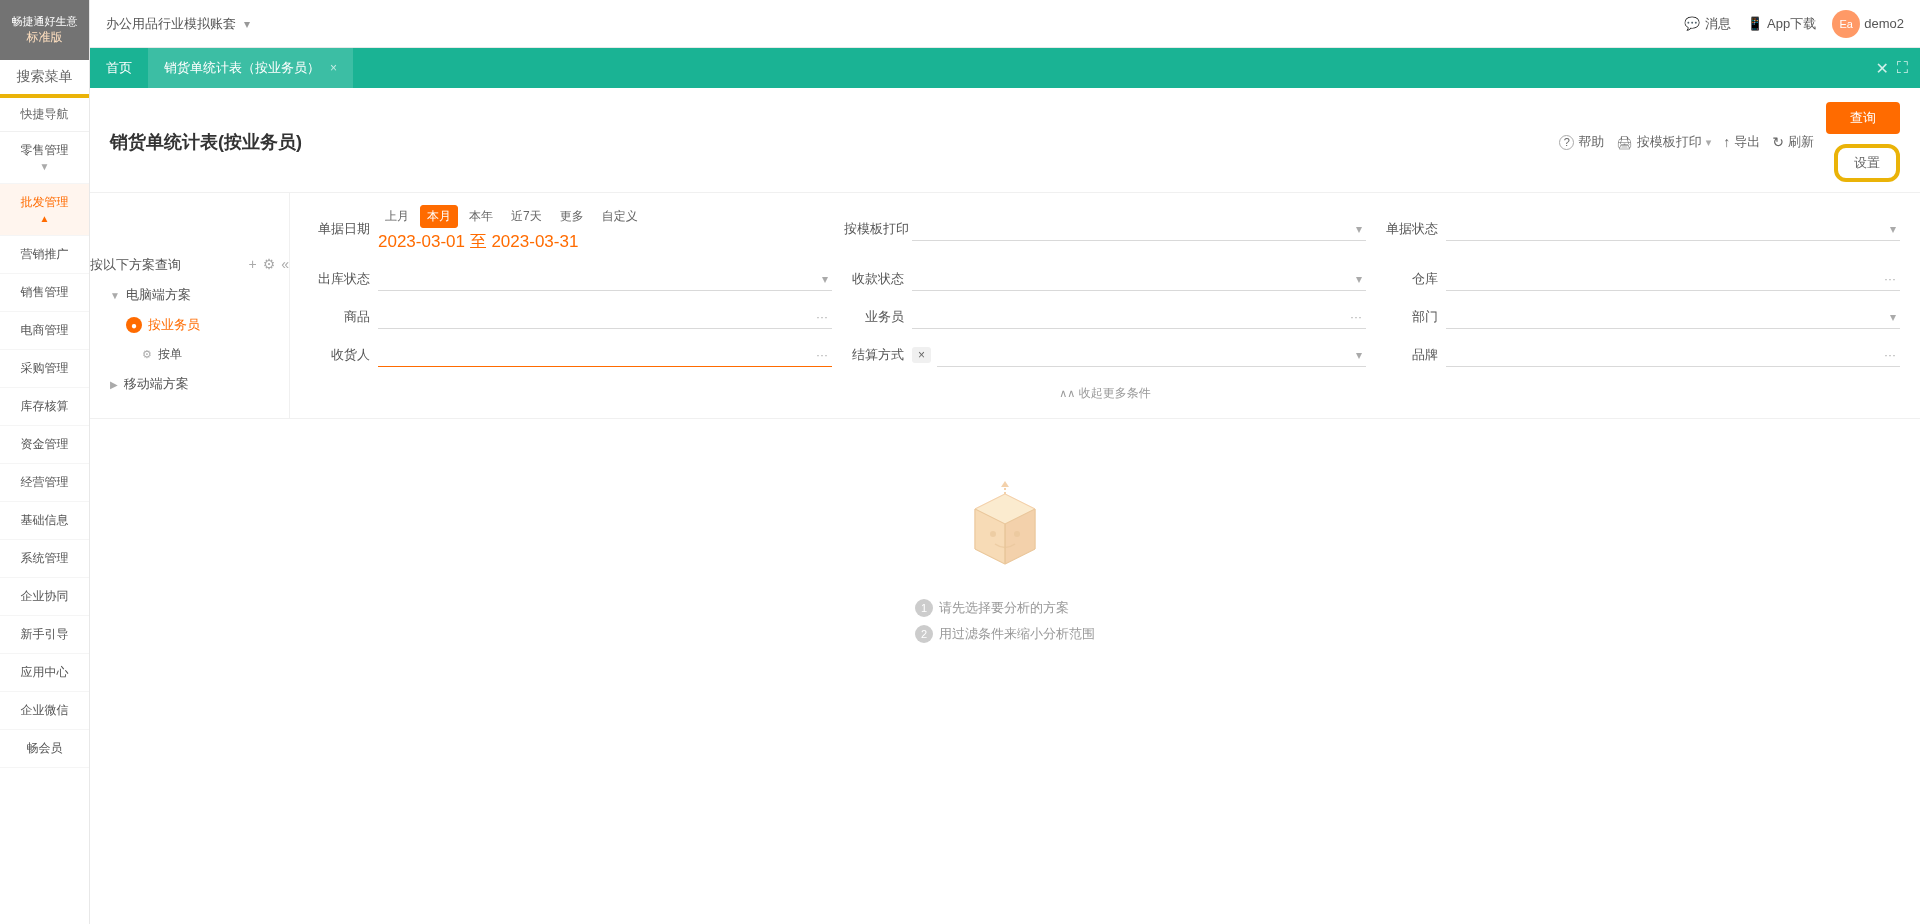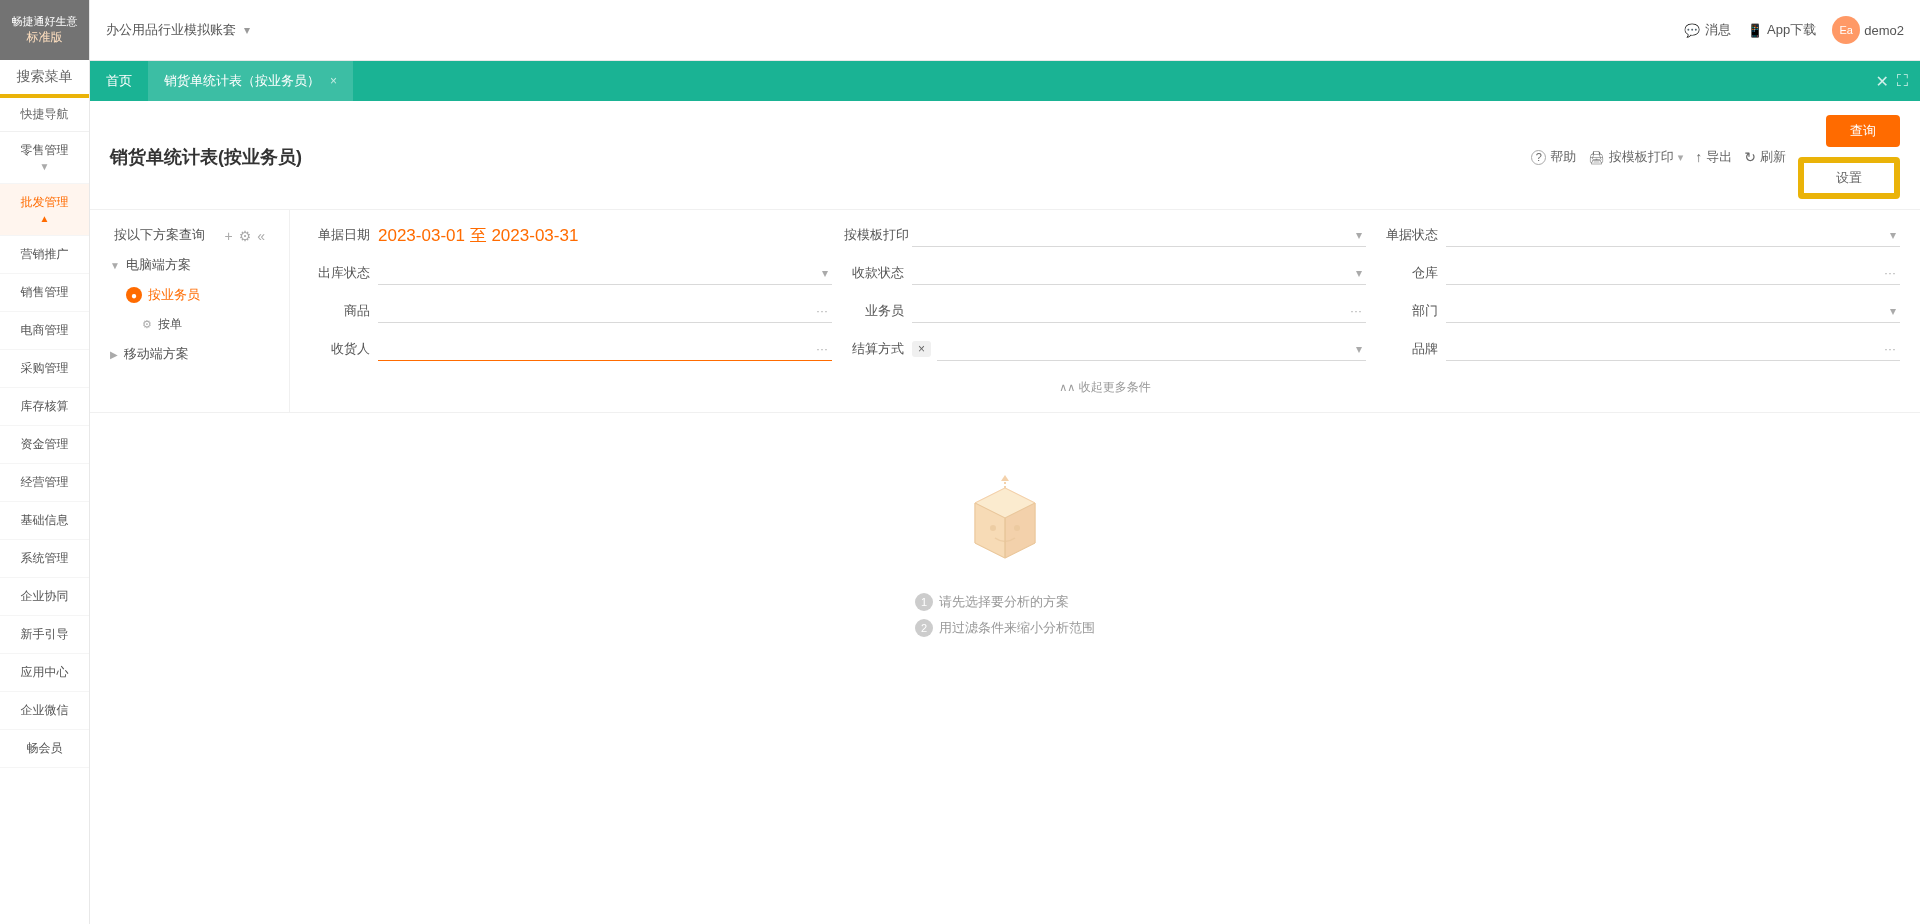--- a/index.html
+++ b/index.html
@@ -13,21 +13,21 @@
     .sidebar-search { width: 100%; padding: 8px 0; text-align: center; border-bottom: 4px solid #eab308; cursor: pointer; color: #666; font-size: 14px; }
     .sidebar-shortcut { width: 100%; padding: 8px 0; text-align: center; border-bottom: 1px solid #f0f0f0; cursor: pointer; color: #666; font-size: 12px; }
     .sidebar-nav { width: 100%; flex: 1; overflow-y: auto; }
     .sidebar-item { width: 100%; padding: 10px 5px; text-align: center; cursor: pointer; color: #555; font-size: 12px; border-bottom: 1px solid #f5f5f5; }
     .sidebar-item.active { color: #ff6b00; background: #fff5ee; }
 
     
     .main { flex: 1; display: flex; flex-direction: column; overflow: hidden; }
 
     
-    .topbar { height: 61px; background: #fff; display: flex; align-items: center; justify-content: space-between; padding: 0 16px; border-bottom: 1px solid #e8e8e8; flex-shrink: 0; }
+    .topbar { height: 48px; background: #fff; display: flex; align-items: center; justify-content: space-between; padding: 0 16px; border-bottom: 1px solid #e8e8e8; flex-shrink: 0; }
     .topbar-left { display: flex; align-items: center; gap: 8px; color: #555; font-size: 13px; }
     .topbar-dropdown { color: #999; font-size: 12px; cursor: pointer; }
     .topbar-right { display: flex; align-items: center; gap: 16px; color: #555; font-size: 13px; }
     .topbar-right-item { display: flex; align-items: center; gap: 4px; cursor: pointer; }
     .avatar { width: 28px; height: 28px; border-radius: 50%; background: #ff9966; display: flex; align-items: center; justify-content: center; color: #fff; font-size: 11px; }
 
     
     .tabbar { height: 40px; background: #1ab394; display: flex; align-items: center; padding: 0 0; flex-shrink: 0; }
     .tab { height: 40px; display: flex; align-items: center; padding: 0 16px; cursor: pointer; font-size: 13px; color: rgba(255,255,255,0.8); gap: 6px; }
     .tab.active { background: rgba(255,255,255,0.15); color: #fff; }
@@ -39,26 +39,26 @@
     
     .page-content { flex: 1; overflow: auto; background: #f5f5f5; }
     .page-inner { background: #fff; margin: 0; min-height: 100%; }
 
     
     .page-header { display: flex; align-items: center; justify-content: space-between; padding: 14px 20px 10px 20px; border-bottom: 1px solid #f0f0f0; }
     .page-title { font-size: 18px; font-weight: 600; color: #333; }
     .page-actions { display: flex; align-items: center; gap: 12px; }
     .page-action-btn { display: flex; align-items: center; gap: 4px; color: #666; font-size: 13px; cursor: pointer; }
     .query-btn { background: #ff6b00; color: #fff; border: none; padding: 7px 24px; border-radius: 4px; cursor: pointer; font-size: 13px; }
-    .setting-btn { background: #fff; color: #666; border: 6px solid #eab308; padding: 6px 32px; border-radius: 4px; cursor: pointer; font-size: 13px; margin-top: 6px; }
+    .setting-btn { background: #fff; color: #666; border: 4px solid #eab308; padding: 6px 16px; border-radius: 12px; cursor: pointer; font-size: 13px; margin-top: 6px; }
 
     
     .filter-area { display: flex; gap: 0; }
     .filter-sidebar { width: 200px; border-right: 1px solid #f0f0f0; padding: 10px 0; flex-shrink: 0; }
-    .filter-sidebar-header { display: flex; align-items: flex-end; justify-content: space-between; padding: 6px 24px; font-size: 13px; color: #555; }
+    .filter-sidebar-header { display: flex; align-items: flex-start; justify-content: space-between; padding: 6px 0; font-size: 13px; color: #555; margin-top: 47px; }
     .filter-sidebar-icons { display: flex; gap: 6px; color: #aaa; }
     .filter-tree-item { padding: 6px 12px 6px 20px; font-size: 13px; color: #555; cursor: pointer; display: flex; align-items: center; gap: 6px; }
     .filter-tree-child { padding: 6px 12px 6px 36px; font-size: 13px; color: #555; cursor: pointer; display: flex; align-items: center; gap: 6px; }
     .filter-tree-child.active { color: #ff6b00; }
     .filter-tree-grandchild { padding: 6px 12px 6px 52px; font-size: 12px; color: #555; cursor: pointer; display: flex; align-items: center; gap: 6px; }
 
     
     .filter-form { flex: 1; padding: 12px 20px; }
     .filter-row { display: grid; grid-template-columns: 1fr 1fr 1fr; gap: 12px; margin-bottom: 14px; align-items: center; }
     .filter-field { display: flex; align-items: center; gap: 8px; }
@@ -252,20 +252,28 @@
           </div>
         </div>
 
         <div class="filter-form">
 
           <div class="filter-row">
             <div class="filter-field">
               <span class="filter-label">单据日期</span>
               <div class="filter-control">
                 <div class="date-field-wrap">
+                  <div class="date-range">
+                    <span class="date-btn">上月</span>
+                    <span class="date-btn active">本月</span>
+                    <span class="date-btn">本年</span>
+                    <span class="date-btn">近7天</span>
+                    <span class="date-btn">更多</span>
+                    <span class="date-btn">自定义</span>
+                  </div>
                   <div class="date-value">2023-03-01 至 2023-03-31</div>
                 </div>
               </div>
             </div>
             <div class="filter-field">
               <span class="filter-label">按模板打印</span>
               <div class="filter-control">
                 <select class="filter-select"></select>
                 <span class="filter-arrow">▾</span>
               </div>

